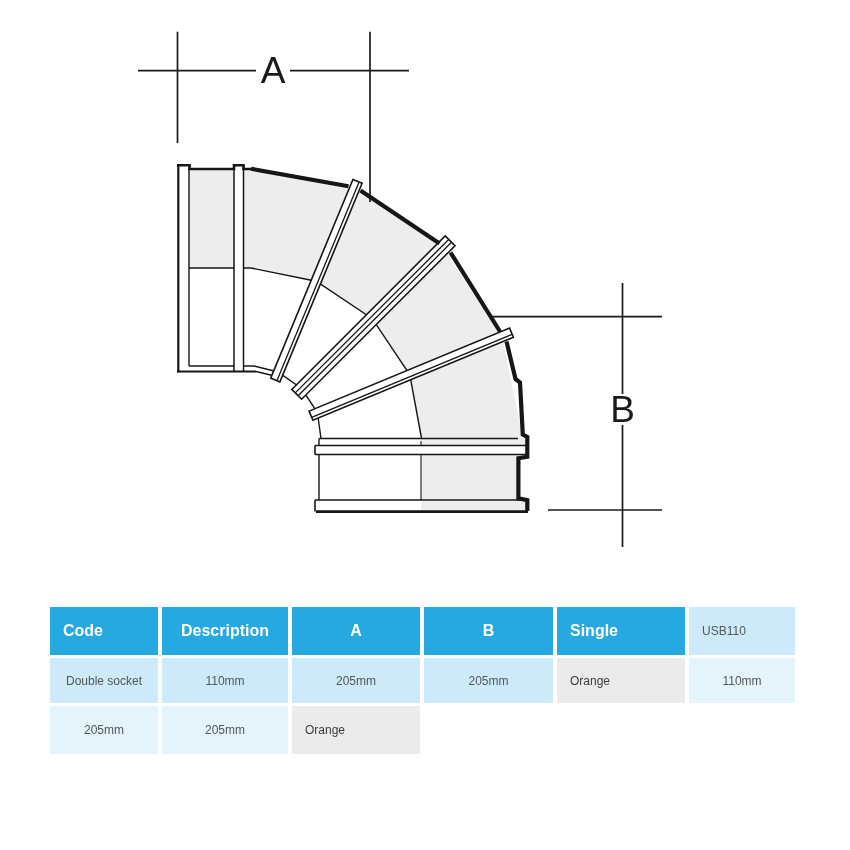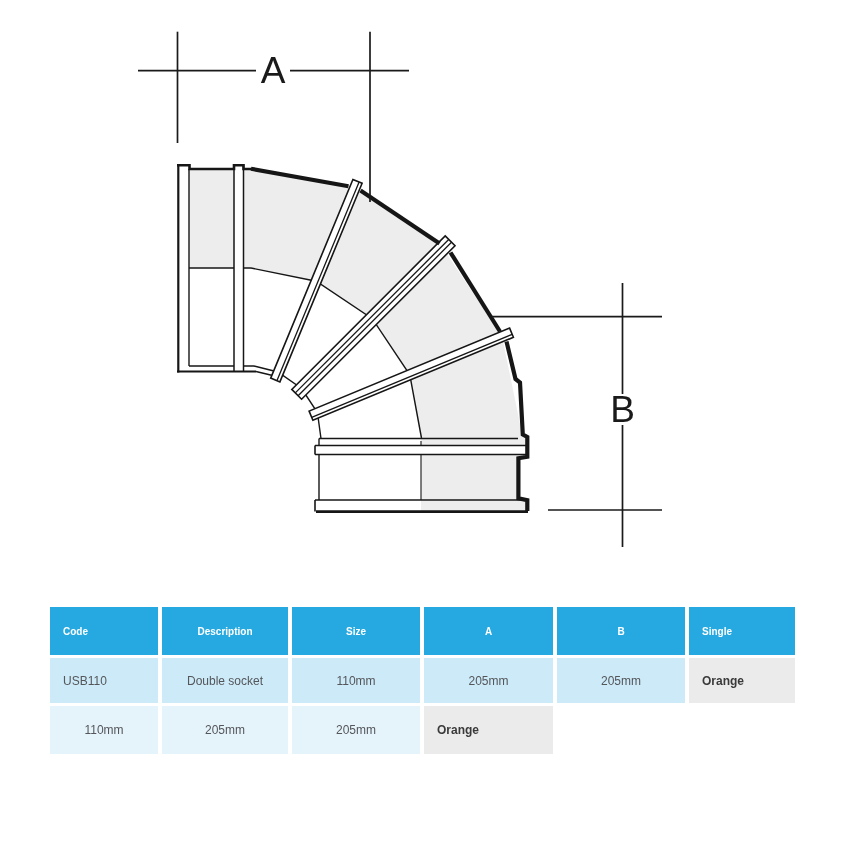--- a/index.html
+++ b/index.html
@@ -25,24 +25,24 @@
     column-gap:4px;row-gap:3px;
     background:#ffffff;
   }
   .cell{
     display:flex;align-items:center;justify-content:center;
     font-size:12px;color:#54565a;
     background:#cceaf8;
   }
   .cell.left{justify-content:flex-start;padding-left:13px;}
   .cell.head{
-    background:#26a9e0;color:#ffffff;font-weight:bold;font-size:10px;
+    background:#26a9e0;color:#ffffff;font-weight:bold;font-size:16px;
   }
   .row2 .cell, .cell.r2{background:#e5f3fb;}
-  .cell.colour{background:#ebebeb;font-weight:bold;color:#3a3a3a;}
+  .cell.colour{background:#ebebeb;font-weight:normal;color:#3a3a3a;}
 </style>
 </head>
 <body>
 
 <div class="page">
 
   <svg class="diagram-svg" width="850" height="600" viewBox="0 0 850 600">
 
     <path d="M 189,169 L 251,169 L 354.5,189 L 443,248 L 502,336.5 L 522.5,436
              L 527,438 L 527,457 L 518,457 L 518,500 L 527,500 L 527,511
@@ -111,21 +111,20 @@
       <path d="M 492,316.7 H 662"></path>
       <path d="M 548,510 H 662"></path>
     </g>
     <text class="dim-label" x="622.5" y="422" text-anchor="middle" font-size="35">B</text>
   </svg>
 
   <div class="spec-table">
 
     <div class="cell head left">Code</div>
     <div class="cell head">Description</div>
-    <div class="cell head">Size</div>
     <div class="cell head">A</div>
     <div class="cell head">B</div>
     <div class="cell head left">Single</div>
 
     <div class="cell left">USB110</div>
     <div class="cell">Double socket</div>
     <div class="cell">110mm</div>
     <div class="cell">205mm</div>
     <div class="cell">205mm</div>
     <div class="cell colour left">Orange</div>

